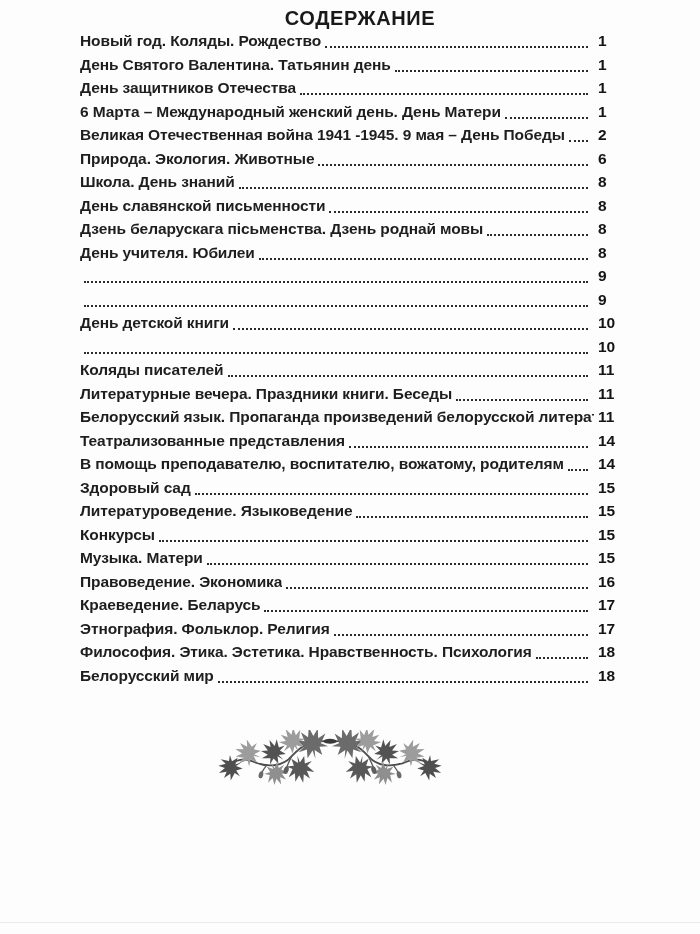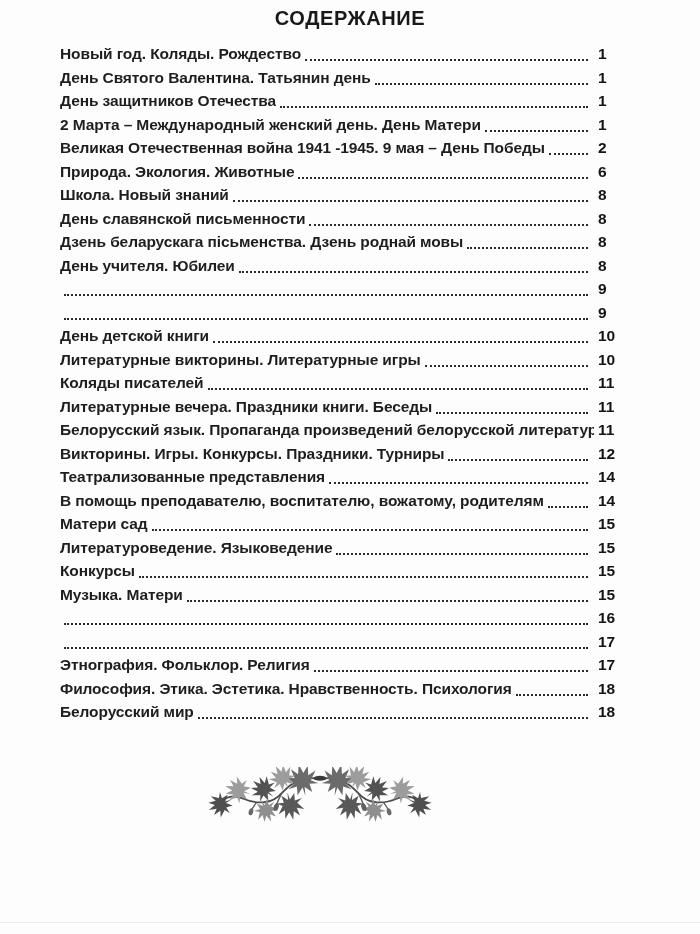--- a/index.html
+++ b/index.html
@@ -11,32 +11,32 @@
     height: 934px;
     background: #fdfdfd;
     font-family: "Liberation Sans", sans-serif;
     color: #1e1e1e;
     position: relative;
     overflow: hidden;
   }
   .page {
     position: absolute;
     inset: 0;
+    padding-left: 20px;
   }
   .title {
     margin: 0;
     padding-top: 7px;
     text-align: center;
     font-size: 20px;
     font-weight: 700;
     letter-spacing: 0.6px;
     color: #191919;
   }
   .entries {
-    margin-top: 13px;
     padding-left: 60px;
     padding-right: 70px;
   }
   .row {
     display: flex;
     height: 23.5px;
     font-size: 15.5px;
     font-weight: 700;
     letter-spacing: -0.1px;
     white-space: nowrap;
@@ -101,41 +101,41 @@
     <span class="page-num">1</span>
   </div>
 
   <div class="row">
     <span class="label">День защитников Отечества</span>
     <span class="dots"></span>
     <span class="page-num">1</span>
   </div>
 
   <div class="row">
-    <span class="label">2 Марта – Международный женский день. День Матери</span>
+    <span class="label">6 Марта – Международный женский день. День Матери</span>
     <span class="dots"></span>
     <span class="page-num">1</span>
   </div>
 
   <div class="row">
     <span class="label">Великая Отечественная война 1941 -1945. 9 мая – День Победы</span>
     <span class="dots"></span>
     <span class="page-num">2</span>
   </div>
 
 
   <div class="row">
     <span class="label">Природа. Экология. Животные</span>
     <span class="dots"></span>
     <span class="page-num">6</span>
   </div>
 
 
   <div class="row">
-    <span class="label">Школа. Новый знаний</span>
+    <span class="label">Школа. День знаний</span>
     <span class="dots"></span>
     <span class="page-num">8</span>
   </div>
 
   <div class="row">
     <span class="label">День славянской письменности</span>
     <span class="dots"></span>
     <span class="page-num">8</span>
   </div>
 
@@ -161,21 +161,20 @@
     <span class="page-num">9</span>
   </div>
 
   <div class="row">
     <span class="label">День детской книги</span>
     <span class="dots"></span>
     <span class="page-num">10</span>
   </div>
 
   <div class="row">
-    <span class="label">Литературные викторины. Литературные игры</span>
     <span class="dots"></span>
     <span class="page-num">10</span>
   </div>
 
   <div class="row">
     <span class="label">Коляды писателей</span>
     <span class="dots"></span>
     <span class="page-num">11</span>
   </div>
 
@@ -184,40 +183,35 @@
     <span class="dots"></span>
     <span class="page-num">11</span>
   </div>
 
   <div class="row no-dots">
     <span class="label">Белорусский язык. Пропаганда произведений белорусской литературы</span>
     <span class="dots"></span>
     <span class="page-num">11</span>
   </div>
 
-  <div class="row">
-    <span class="label">Викторины. Игры. Конкурсы. Праздники. Турниры</span>
-    <span class="dots"></span>
-    <span class="page-num">12</span>
-  </div>
 
   <div class="row">
     <span class="label">Театрализованные представления</span>
     <span class="dots"></span>
     <span class="page-num">14</span>
   </div>
 
   <div class="row">
     <span class="label">В помощь преподавателю, воспитателю, вожатому, родителям</span>
     <span class="dots"></span>
     <span class="page-num">14</span>
   </div>
 
   <div class="row">
-    <span class="label">Матери сад</span>
+    <span class="label">Здоровый сад</span>
     <span class="dots"></span>
     <span class="page-num">15</span>
   </div>
 
   <div class="row">
     <span class="label">Литературоведение. Языковедение</span>
     <span class="dots"></span>
     <span class="page-num">15</span>
   </div>
 
@@ -227,25 +221,27 @@
     <span class="page-num">15</span>
   </div>
 
   <div class="row">
     <span class="label">Музыка. Матери</span>
     <span class="dots"></span>
     <span class="page-num">15</span>
   </div>
 
   <div class="row">
+    <span class="label">Правоведение. Экономика</span>
     <span class="dots"></span>
     <span class="page-num">16</span>
   </div>
 
   <div class="row">
+    <span class="label">Краеведение. Беларусь</span>
     <span class="dots"></span>
     <span class="page-num">17</span>
   </div>
 
   <div class="row">
     <span class="label">Этнография. Фольклор. Религия</span>
     <span class="dots"></span>
     <span class="page-num">17</span>
   </div>
 

